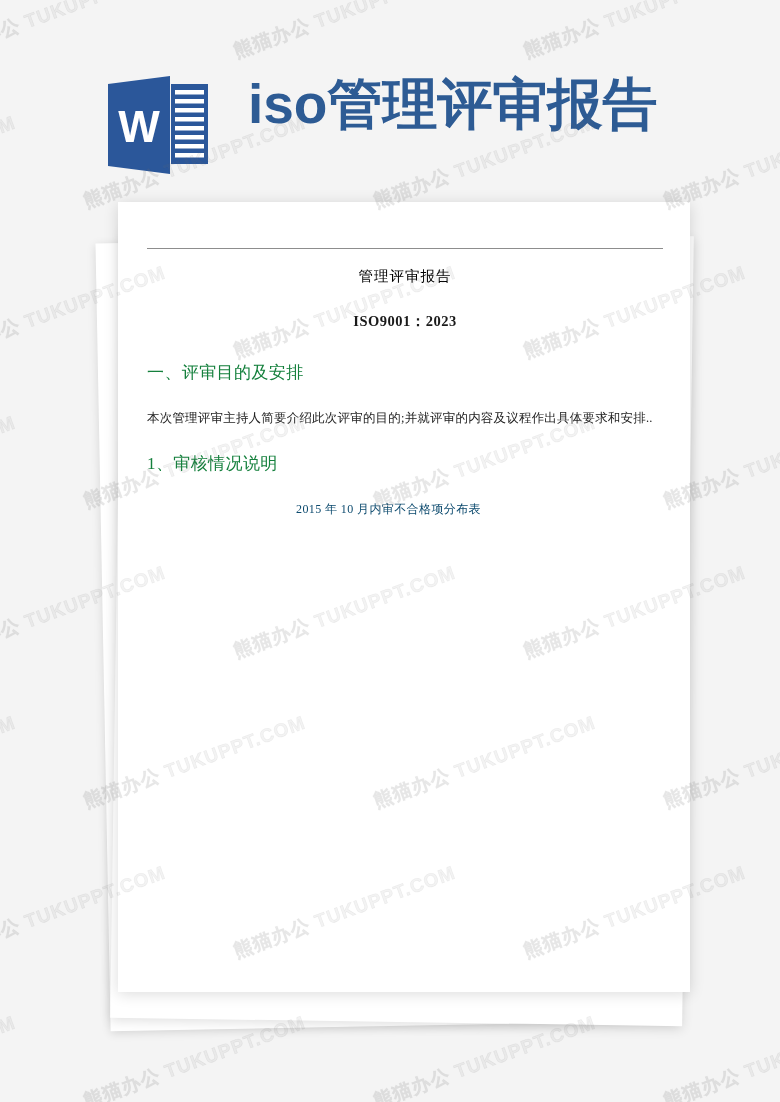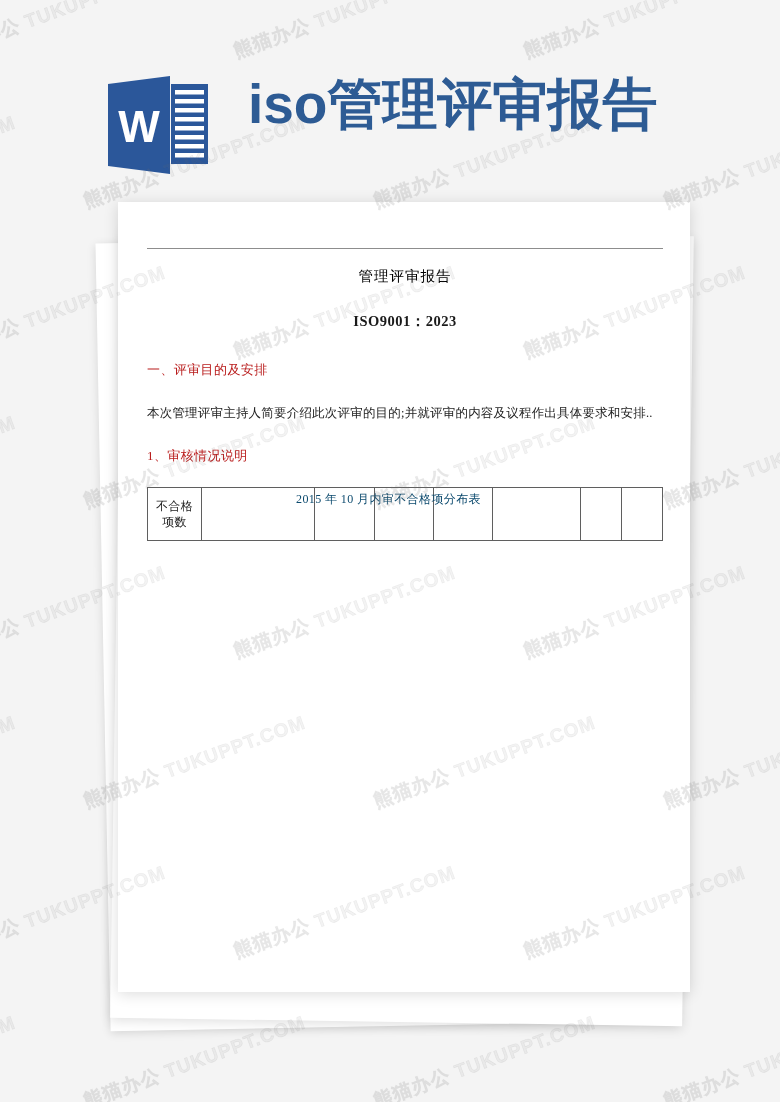--- a/index.html
+++ b/index.html
@@ -115,24 +115,24 @@
   }
   .title-sub {
     text-align: center;
     font-size: 14.5px;
     font-weight: 700;
     margin: 0 0 30px 0;
     letter-spacing: 0.5px;
     color: #1a1a1a;
   }
   .sec-head {
-    font-size: 13px;
+    font-size: 17px;
     margin: 0 0 22px 0;
     letter-spacing: 0.4px;
-    color: #b91c1c;
+    color: #15803d;
   }
   .para {
     font-size: 12.5px;
     line-height: 2.06;
     margin: 15px 0 20px 0;
     text-align: justify;
     letter-spacing: 0.2px;
     color: #232323;
   }
   .para.tight { margin-bottom: 16px; }
@@ -227,30 +227,20 @@
             <col style="width:10.5%">
             <col style="width:22%">
             <col style="width:11.5%">
             <col style="width:11.5%">
             <col style="width:11.5%">
             <col style="width:17%">
             <col style="width:8%">
             <col style="width:8%">
           </colgroup>
           <tbody>
-            <tr class="val">
-              <td>不合格项数</td>
-              <td></td>
-              <td></td>
-              <td></td>
-              <td></td>
-              <td></td>
-              <td></td>
-              <td></td>
-            </tr>
           </tbody>
         </table>
       </div>
 
     </div>
   </div>
 </div>
 
 <div id="watermark-layer">
     <div class="wm" style="left: -60px; top: 40px;">熊猫办公 TUKUPPT.COM</div>

